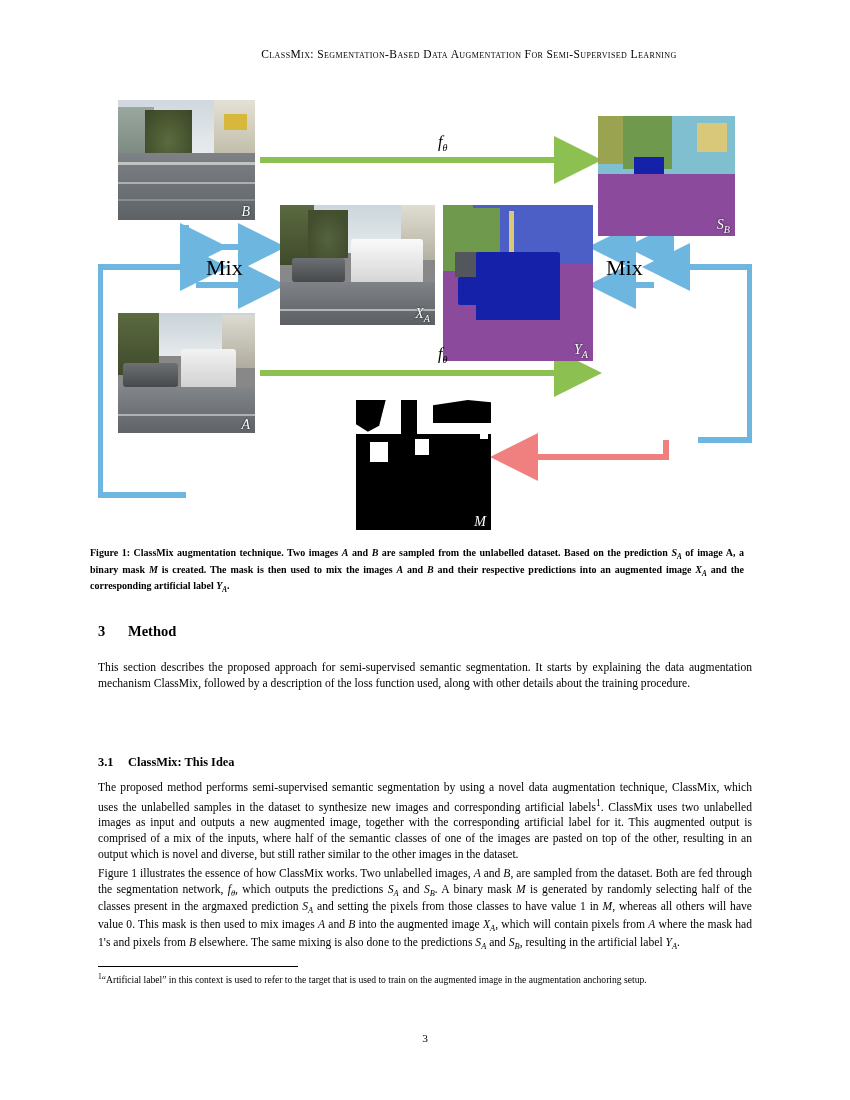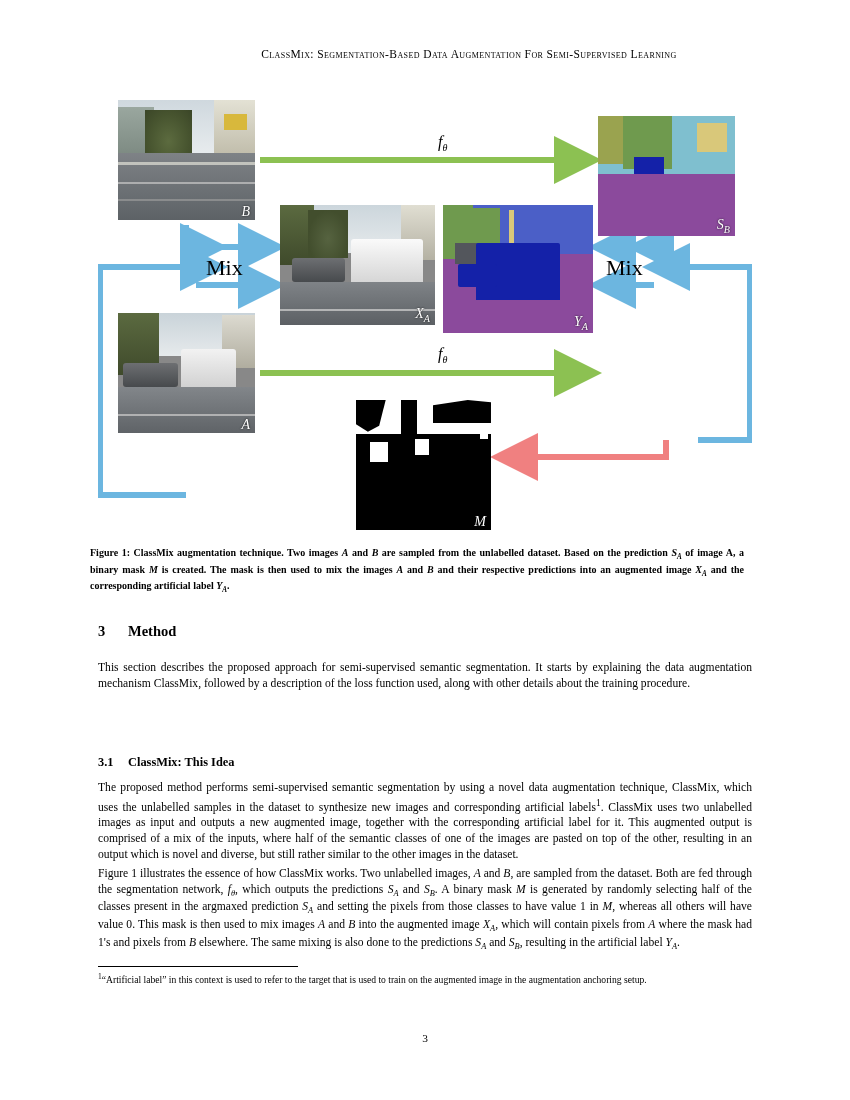--- a/index.html
+++ b/index.html
@@ -108,21 +108,21 @@
     background: linear-gradient(#e0ded2, #b4b1a3); }
   #img-xa .van { position:absolute; right:8%; top:28%; width:46%; height:40%;
     background: linear-gradient(#fafafa, #d2d2d2); border-radius:3px; }
   #img-xa .carrow { position:absolute; left:8%; top:44%; width:34%; height:20%;
     background: linear-gradient(#6d6f72, #474a4d); border-radius:3px; }
   #img-xa .road { position:absolute; left:0; bottom:0; width:100%; height:36%;
     background: linear-gradient(#7f8387, #5c6064); }
   #img-xa .lane { position:absolute; left:0; bottom:12%; width:100%; height:2px; background:#c2c2c2; opacity:.85;}
 
   
-  #img-ya { left: 345px; top: 110px; width: 150px; height: 128px; }
+  #img-ya { left: 345px; top: 110px; width: 150px; height: 156px; }
   #img-ya .bg { position:absolute; inset:0; background:#8b4a9c; }
   #img-ya .sky { position:absolute; left:0; top:0; width:100%; height:38%; background:#4b5fc7; }
   #img-ya .veg1 { position:absolute; left:0; top:0; width:20%; height:42%; background:#6f9a4e; }
   #img-ya .veg2 { position:absolute; left:16%; top:2%; width:22%; height:30%; background:#6f9a4e; }
   #img-ya .grey1 { position:absolute; left:8%; top:30%; width:30%; height:16%; background:#53565c; }
   #img-ya .car { position:absolute; left:22%; top:30%; width:56%; height:46%; background:#1421a8; border-radius:2px;}
   #img-ya .car2 { position:absolute; left:10%; top:46%; width:26%; height:18%; background:#1421a8; border-radius:2px;}
   #img-ya .road { position:absolute; left:0; bottom:0; width:100%; height:26%; background:#8b4a9c; }
   #img-ya .pole { position:absolute; left:44%; top:4%; width:3%; height:30%; background:#d9c87a; }
 

